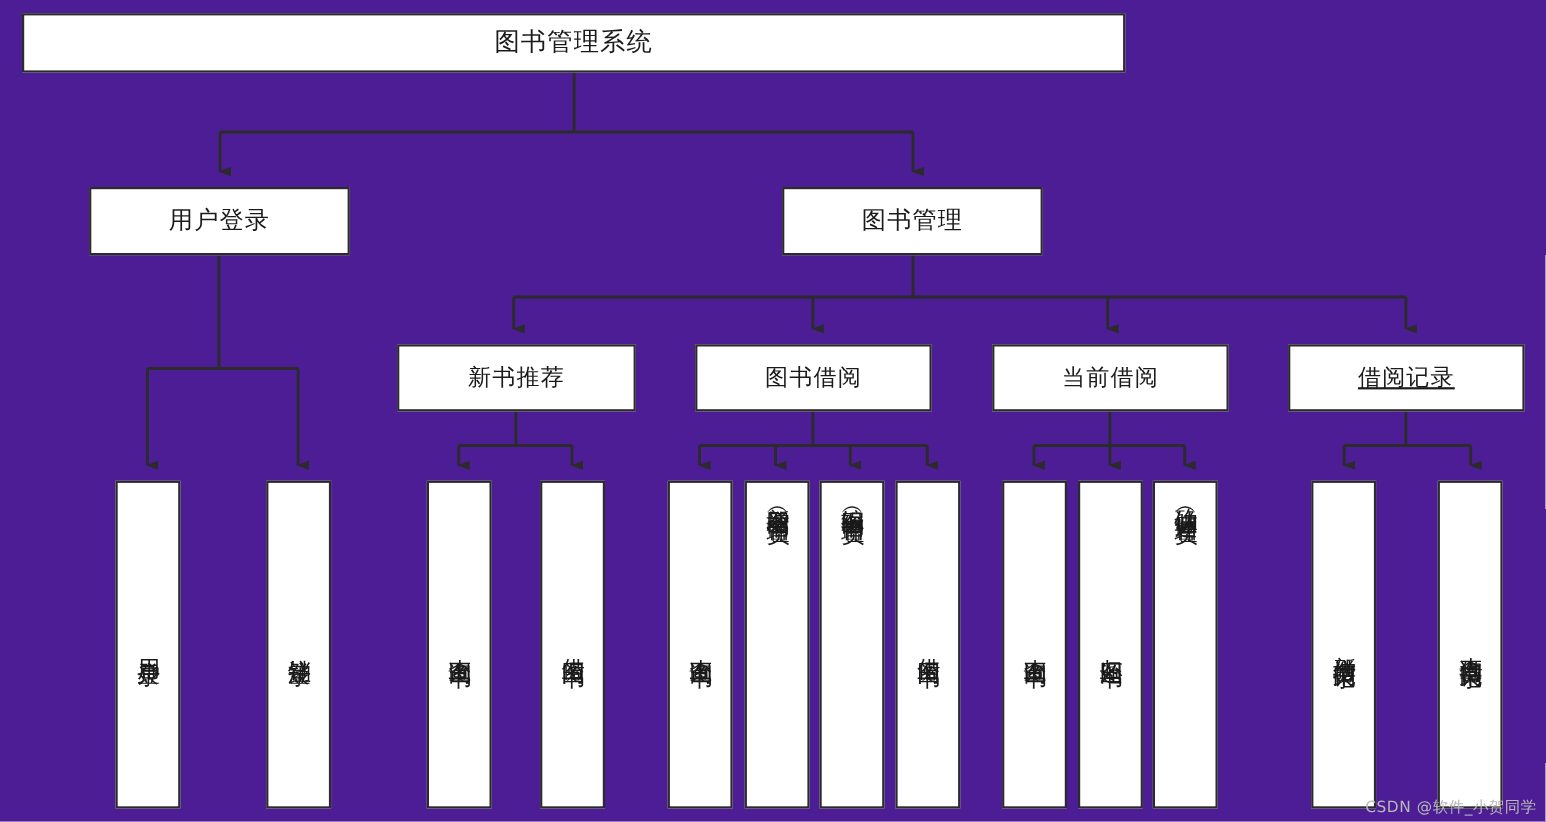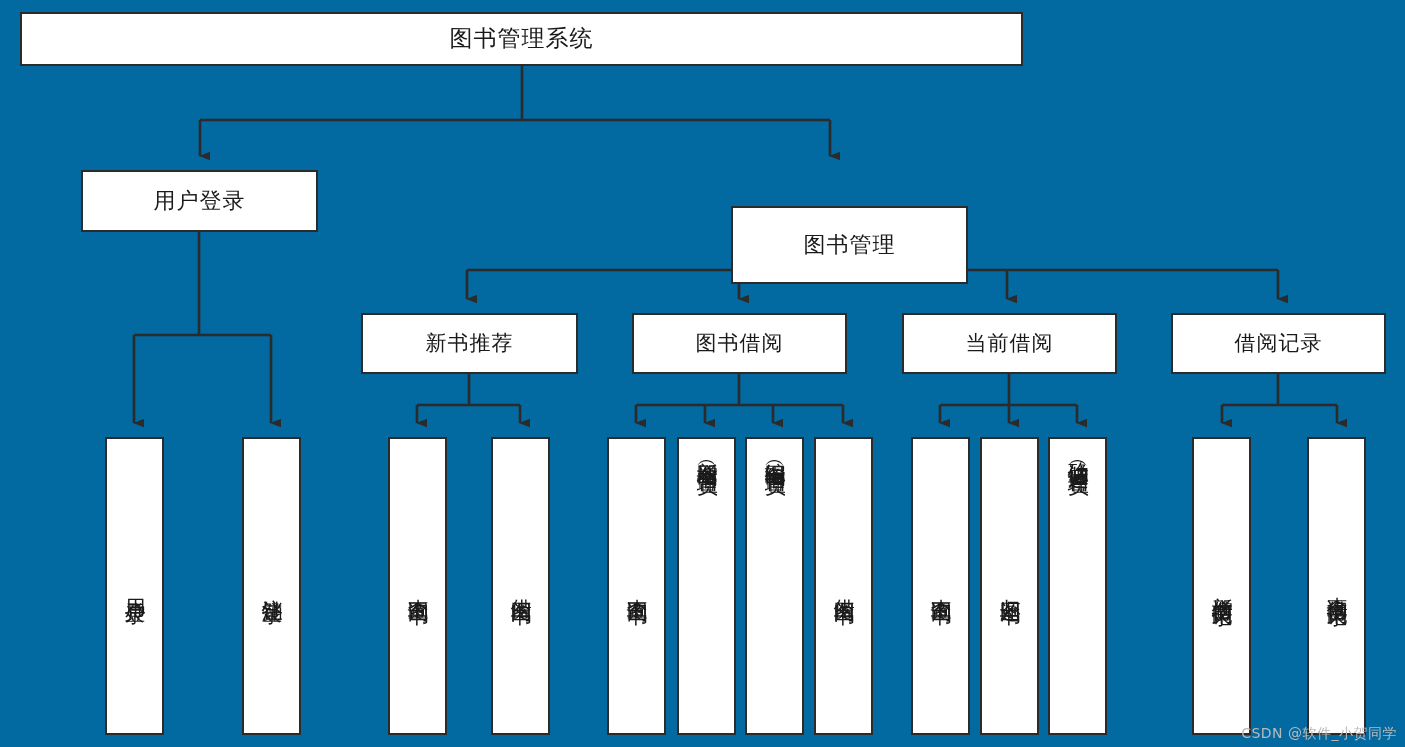--- a/index.html
+++ b/index.html
@@ -8,21 +8,21 @@
     padding: 0;
     background: #ffffff;
   }
   body {
     font-family: "DejaVu Sans", "Liberation Sans", sans-serif;
   }
   #diagram-root {
     position: relative;
     width: 1405px;
     height: 747px;
-    background: #0369a1;
+    background: #4c1d95;
     overflow: hidden;
   }
   #edge-layer {
     position: absolute;
     left: 0;
     top: 0;
     width: 1405px;
     height: 747px;
     pointer-events: none;
   }
@@ -135,34 +135,34 @@
     </g>
   </svg>
 
   <div class="node level-root" style="left:20px; top:12px; width:1003px; height:54px;">
     <span class="hlabel">图书管理系统</span>
   </div>
 
   <div class="node level-2" style="left:81px; top:170px; width:237px; height:62px;">
     <span class="hlabel">用户登录</span>
   </div>
-  <div class="node level-2" style="left:731px; top:170px; width:237px; height:78px;margin-top:36px;">
+  <div class="node level-2" style="left:711px; top:170px; width:237px; height:62px;">
     <span class="hlabel">图书管理</span>
   </div>
 
   <div class="node level-3" style="left:632px; top:313px; width:215px; height:61px;">
     <span class="hlabel">图书借阅</span>
   </div>
   <div class="node level-3" style="left:361px; top:313px; width:217px; height:61px;">
     <span class="hlabel">新书推荐</span>
   </div>
   <div class="node level-3" style="left:902px; top:313px; width:215px; height:61px;text-align:center;">
     <span class="hlabel">当前借阅</span>
   </div>
-  <div class="node level-3" style="left:1171px; top:313px; width:215px; height:61px;">
+  <div class="node level-3" style="left:1171px; top:313px; width:215px; height:61px;text-decoration:underline;">
     <span class="hlabel">借阅记录</span>
   </div>
 
   <div class="node leaf align-center" style="left:105px; top:437px; width:59px; height:298px;">
     <span class="vtext">用户登录</span>
   </div>
   <div class="node leaf align-center" style="left:242px; top:437px; width:59px; height:298px;">
     <span class="vtext">注销登录</span>
   </div>
 

